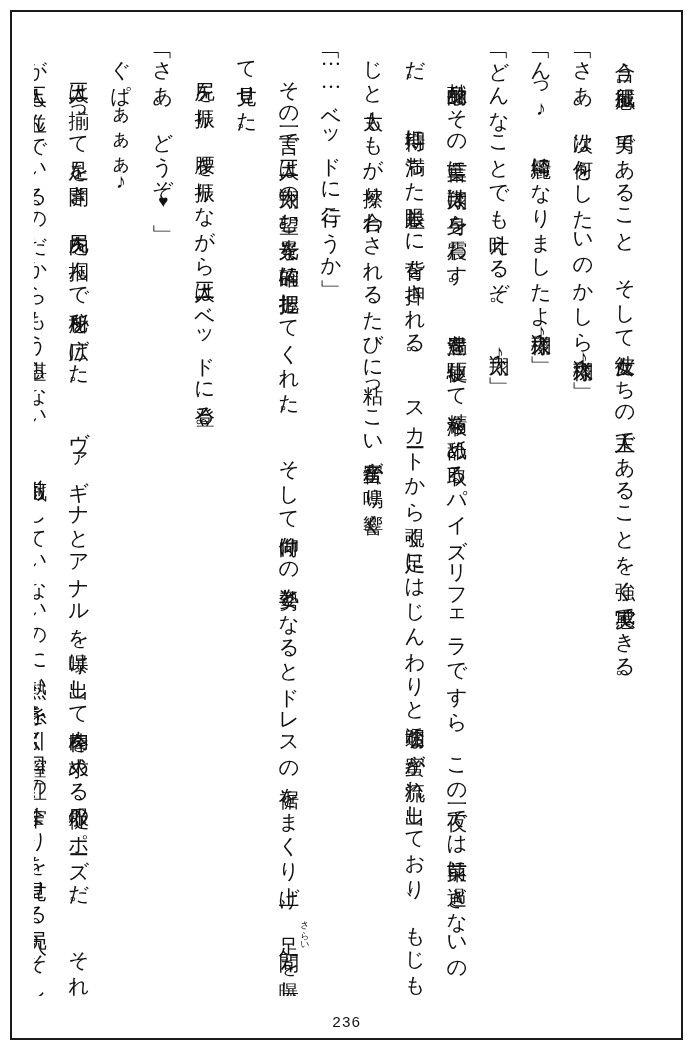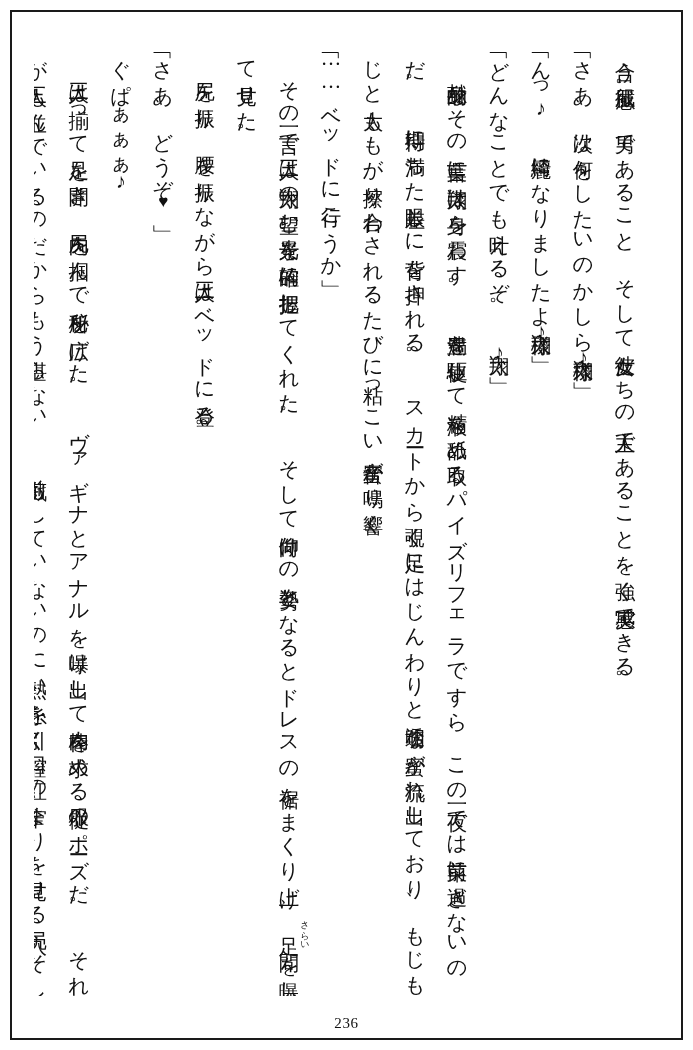--- a/index.html
+++ b/index.html
@@ -69,21 +69,21 @@
   .heart {
     font-size: 17px;
   }
   #page-number {
     position: absolute;
     left: 0;
     right: 0;
     bottom: 18px;
     text-align: center;
     font-size: 15px;
-    font-family: Liberation Serif, serif;
+    font-family: Liberation Mono, monospace;
     letter-spacing: 0.04em;
     color: #111111;
   }
 </style>
 </head>
 <body>
 
 <div id="page">
   <div id="page-frame"></div>
 

